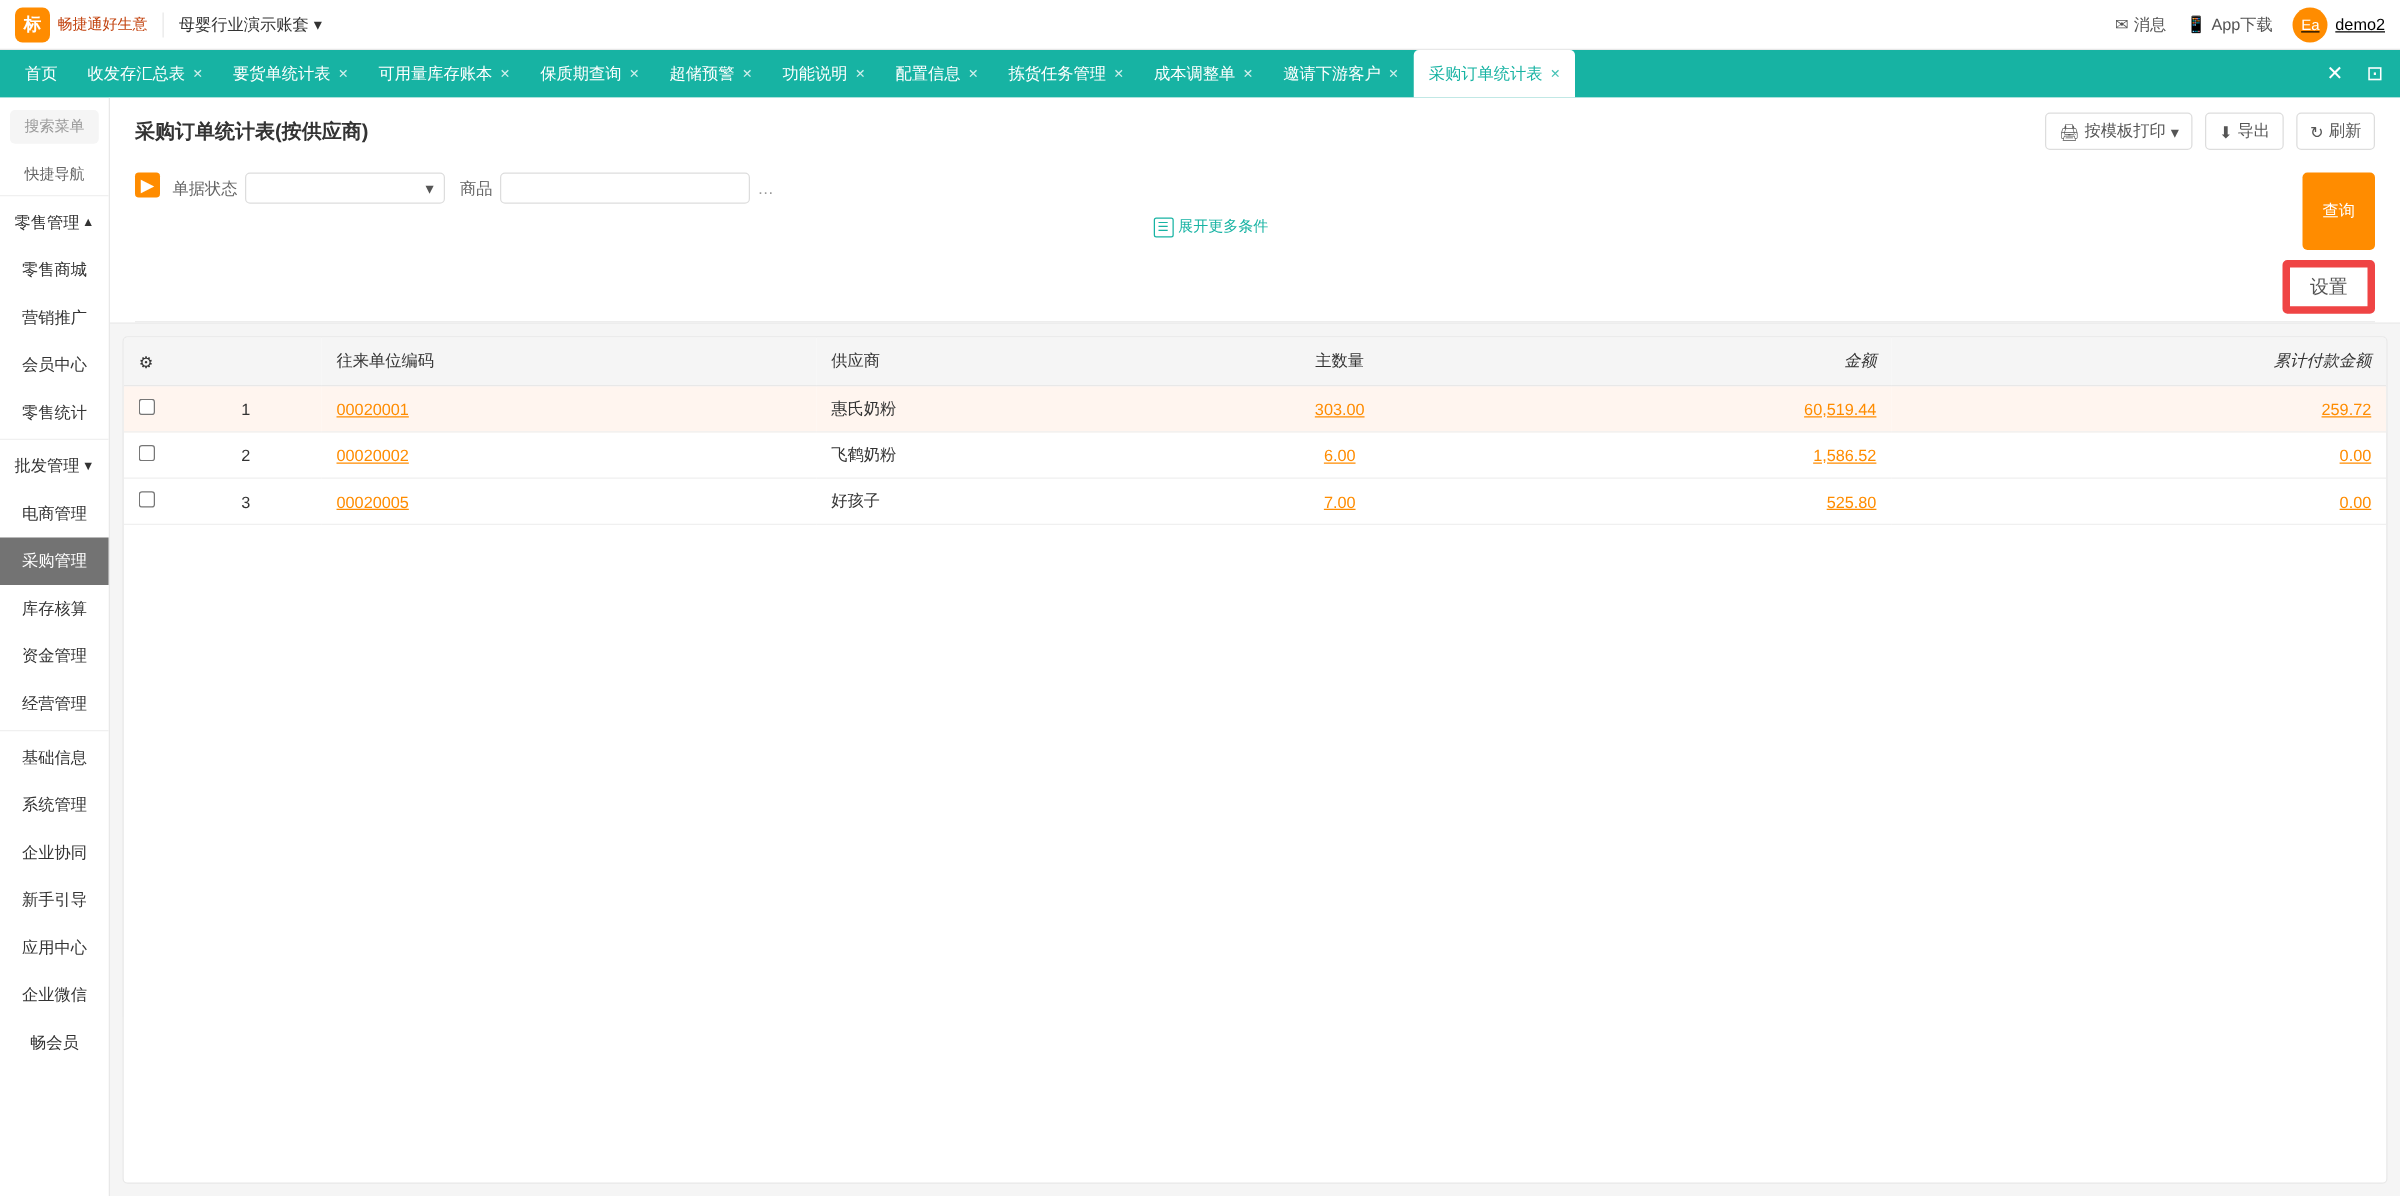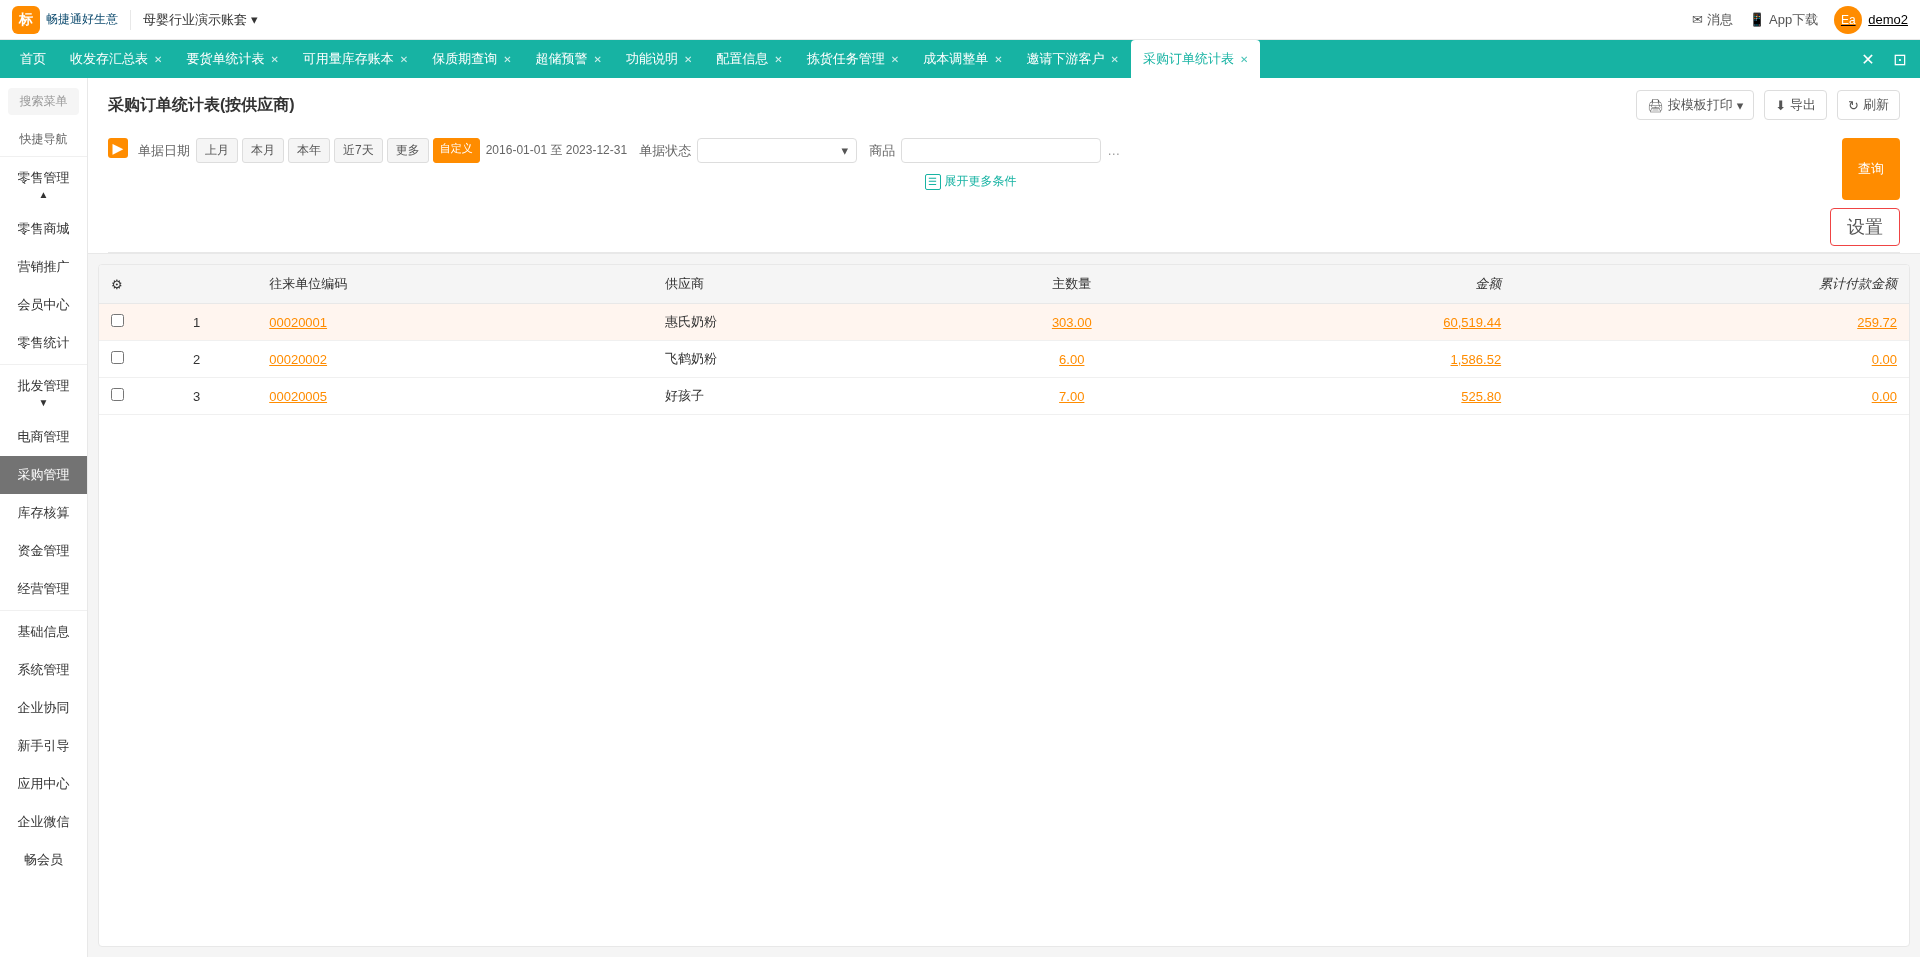--- a/index.html
+++ b/index.html
@@ -3,21 +3,21 @@
   <meta charset="utf-8">
   <style>
     * { margin: 0; padding: 0; box-sizing: border-box; }
     body { font-family: 'Microsoft YaHei', Arial, sans-serif; font-size: 13px; background: #f5f5f5; width: 1920px; height: 957px; overflow: hidden; display: flex; flex-direction: column; }
 
     
     .top-bar { height: 40px; background: #fff; display: flex; align-items: center; padding: 0 12px; border-bottom: 1px solid #e8e8e8; justify-content: space-between; flex-shrink: 0; }
     .top-bar-left { display: flex; align-items: center; gap: 8px; }
     .logo-area { display: flex; align-items: center; gap: 6px; }
     .logo-icon { width: 28px; height: 28px; background: #ff8c00; border-radius: 6px; display: flex; align-items: center; justify-content: center; color: #fff; font-size: 14px; font-weight: bold; }
-    .logo-text { font-size: 12px; color: #0c4a6e; line-height: 1.2; }
+    .logo-text { font-size: 12px; color: #c2410c; line-height: 1.2; }
     .workspace-select { display: flex; align-items: center; gap: 4px; color: #333; font-size: 13px; cursor: pointer; }
     .top-bar-right { display: flex; align-items: center; gap: 16px; }
     .top-action { display: flex; align-items: center; gap: 4px; color: #555; font-size: 13px; cursor: pointer; }
     .user-avatar { width: 28px; height: 28px; border-radius: 50%; background: #ff8c00; display: flex; align-items: center; justify-content: center; color: #fff; font-size: 12px; }
 
     
     .nav-tabs { height: 38px; background: #17b3a3; display: flex; align-items: center; padding: 16px 8px; flex-shrink: 0; overflow: hidden; }
     .nav-tab { padding: 0 12px; height: 38px; display: flex; align-items: center; color: #fff; font-size: 13px; cursor: pointer; white-space: nowrap; position: relative; gap: 4px; }
     .nav-tab.home { font-weight: 500; }
     .nav-tab .close-x { font-size: 10px; opacity: 0.8; margin-left: 2px; }
@@ -29,21 +29,21 @@
     
     .main-layout { display: flex; flex: 1; overflow: hidden; }
     .sidebar { width: 88px; background: #fff; border-right: 1px solid #e8e8e8; display: flex; flex-direction: column; flex-shrink: 0; overflow-y: auto; }
     .sidebar-search { padding: 10px 8px; }
     .sidebar-search-box { background: #f5f5f5; border-radius: 4px; padding: 5px 8px; color: #999; font-size: 12px; text-align: center; cursor: pointer; }
     .sidebar-nav-btn { padding: 6px 8px; text-align: center; }
     .sidebar-nav-btn span { font-size: 12px; color: #666; cursor: pointer; }
     .sidebar-divider { height: 1px; background: #f0f0f0; margin: 2px 0; }
     .sidebar-item { padding: 10px 8px; text-align: center; cursor: pointer; font-size: 13px; color: #333; display: flex; flex-direction: column; align-items: center; gap: 2px; }
     .sidebar-item.active { background: #737373; color: #fff; }
-    .sidebar-item.has-arrow { flex-direction: column; justify-content: center; gap: 2px; }
+    .sidebar-item.has-arrow { flex-direction: row; justify-content: center; gap: 2px; }
     .sidebar-arrow { font-size: 10px; }
 
     
     .content-area { flex: 1; display: flex; flex-direction: column; overflow: hidden; background: #f5f5f5; }
 
     
     .page-header { background: #fff; padding: 12px 20px 0; border-bottom: 1px solid #e8e8e8; flex-shrink: 0; }
     .page-title-row { display: flex; align-items: center; justify-content: space-between; margin-bottom: 10px; }
     .page-title { font-size: 16px; font-weight: 600; color: #333; }
     .page-actions { display: flex; align-items: center; gap: 10px; }
@@ -56,21 +56,21 @@
     .filter-row { display: flex; align-items: center; gap: 12px; flex-wrap: wrap; }
     .filter-group { display: flex; align-items: center; gap: 6px; }
     .filter-label { color: #666; font-size: 13px; white-space: nowrap; }
     .date-buttons { display: flex; gap: 4px; }
     .date-btn { padding: 3px 8px; border-radius: 3px; cursor: pointer; font-size: 12px; color: #555; background: #f5f5f5; border: 1px solid #ddd; }
     .date-btn.custom { background: #ff8c00; color: #fff; border-color: #ff8c00; border-radius: 3px; padding: 2px 6px; font-size: 11px; }
     .date-range { color: #666; font-size: 12px; }
     .filter-select { display: flex; align-items: center; gap: 4px; border: 1px solid #ddd; border-radius: 4px; padding: 4px 8px; background: #fff; color: #555; font-size: 13px; min-width: 160px; cursor: pointer; }
     .filter-input { border: 1px solid #ddd; border-radius: 4px; padding: 4px 8px; font-size: 13px; min-width: 200px; }
     .btn-query { background: #ff8c00; color: #fff; border: none; border-radius: 4px; padding: 22px 16px; font-size: 13px; cursor: pointer; }
-    .btn-settings { border: 1px solid #ef4444; border-radius: 4px; padding: 6px 16px; background: #fff; color: #555; font-size: 18px; cursor: pointer; display: block; margin-top: 4px; margin-left: 17px; }
+    .btn-settings { border: 6px solid #ef4444; border-radius: 4px; padding: 6px 16px; background: #fff; color: #555; font-size: 15px; cursor: pointer; display: block; margin-top: 4px; margin-left: 17px; }
     .expand-more { display: flex; align-items: center; justify-content: center; gap: 4px; color: #17b3a3; font-size: 12px; cursor: pointer; padding: 4px; margin-top: 4px; }
     .toggle-icon { width: 16px; height: 16px; border: 1px solid #17b3a3; border-radius: 2px; display: flex; align-items: center; justify-content: center; font-size: 10px; color: #17b3a3; }
     .more-dots { color: #999; font-size: 13px; cursor: pointer; }
 
     
     .table-container { flex: 1; background: #fff; margin: 10px; border: 1px solid #e8e8e8; border-radius: 4px; overflow: auto; display: flex; flex-direction: column; }
     .data-table { width: 100%; border-collapse: collapse; }
     .data-table thead tr { background: #f5f5f5; }
     .data-table th { padding: 10px 12px; text-align: left; font-weight: 500; color: #333; font-size: 13px; border-bottom: 1px solid #e8e8e8; white-space: nowrap; }
     .data-table th.center, .data-table td.center { text-align: center; }
@@ -272,32 +272,20 @@
         </div>
       </div>
 
       <div class="filter-area" style="padding: 8px 0 6px;">
         <div class="filter-bar-top">
           <div style="display:flex;align-items:center;gap:4px;margin-right:10px;">
             <div style="width:20px;height:20px;background:#ff8c00;border-radius:3px;display:flex;align-items:center;justify-content:center;color:#fff;font-size:14px;cursor:pointer;">▶</div>
           </div>
           <div class="filter-main">
             <div class="filter-row">
-              <div class="filter-group">
-                <span class="filter-label">单据日期</span>
-                <div class="date-buttons">
-                  <button class="date-btn">上月</button>
-                  <button class="date-btn">本月</button>
-                  <button class="date-btn">本年</button>
-                  <button class="date-btn">近7天</button>
-                  <button class="date-btn">更多</button>
-                  <span class="date-btn custom">自定义</span>
-                </div>
-                <span class="date-range">2016-01-01 至 2023-12-31</span>
-              </div>
               <div class="filter-group">
                 <span class="filter-label">单据状态</span>
                 <div class="filter-select">
                   <span style="flex:1;min-width:100px;"></span>
                   <span>▾</span>
                 </div>
               </div>
               <div class="filter-group">
                 <span class="filter-label">商品</span>
                 <input class="filter-input" style="min-width: 200px;">

